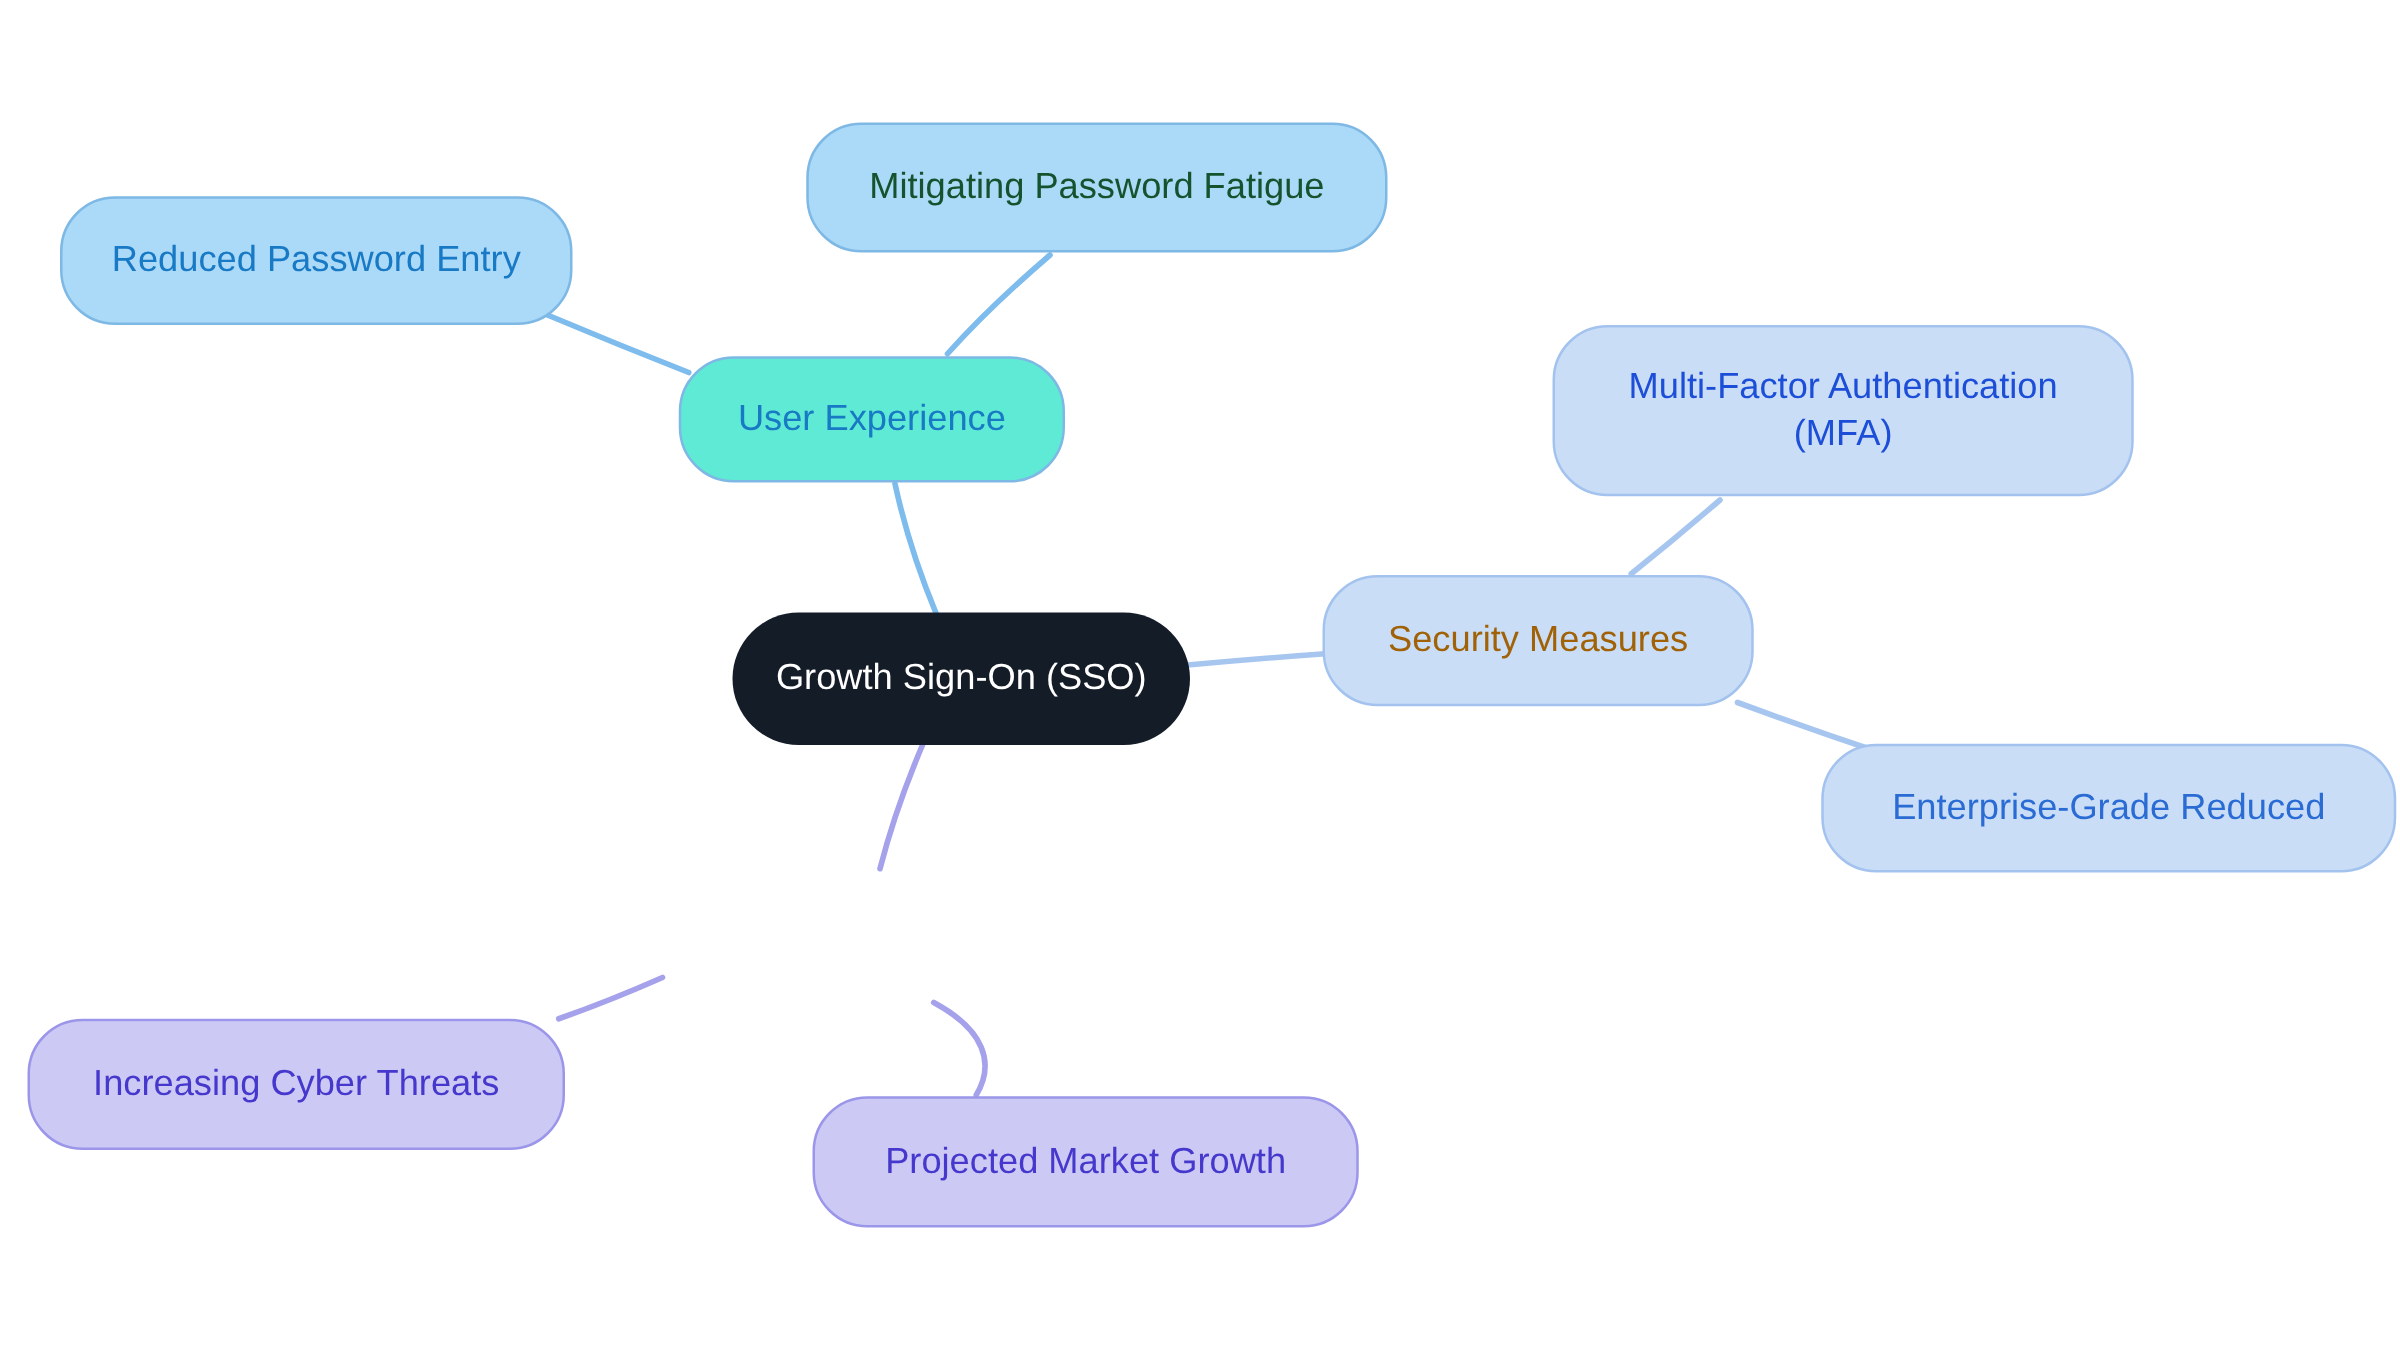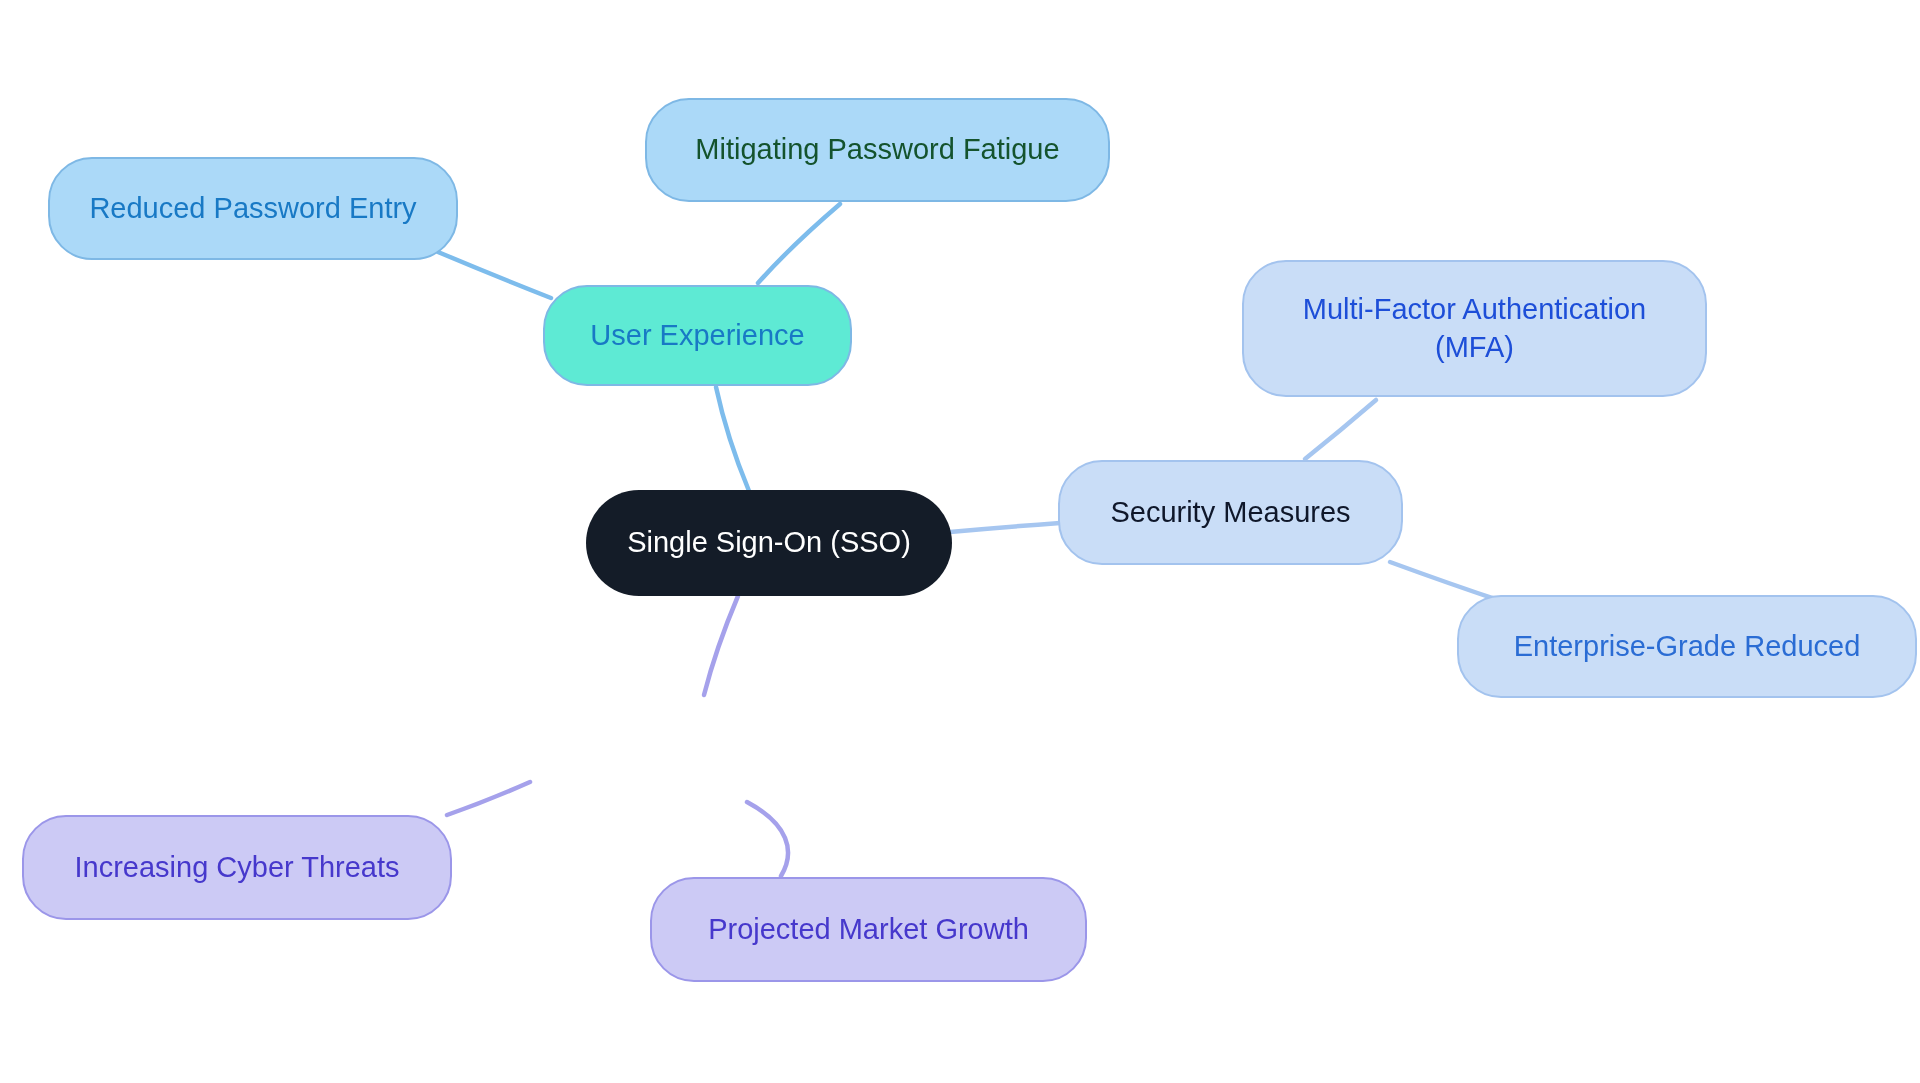--- a/index.html
+++ b/index.html
@@ -70,36 +70,36 @@
     <path d="M950,532 Q1005,527 1060,523" style="stroke: rgb(166, 198, 240);"></path>
     <path d="M1305,459 Q1340,431 1376,400" style="stroke: rgb(166, 198, 240);"></path>
     <path d="M1390,562 Q1450,584 1507,603" style="stroke: rgb(166, 198, 240);"></path>
 
     <path d="M738,596 Q716,648 704,695" style="stroke: rgb(165, 161, 235);"></path>
     <path d="M530,782 Q487,801 447,815" style="stroke: rgb(165, 161, 235);"></path>
     <path d="M747,802 C788,824 796,851 781,876" style="stroke: rgb(165, 161, 235);"></path>
   </svg>
 
   <div class="node node-root" id="n-root" style="background-color: rgb(20, 28, 40); color: rgb(255, 255, 255);">
-    <span>Single Sign-On (SSO)</span>
+    <span>Growth Sign-On (SSO)</span>
   </div>
 
   <div class="node" id="n-ue" style="background-color: #5eead4; border-color: rgb(126, 184, 229); color: rgb(24, 121, 197); text-align: center;">
     <span>User Experience</span>
   </div>
 
   <div class="node" id="n-reduced" style="background-color: rgb(171, 217, 248); border-color: rgb(126, 184, 229); color: rgb(24, 121, 197);">
     <span>Reduced Password Entry</span>
   </div>
 
   <div class="node" id="n-mitigating" style="background-color: rgb(171, 217, 248); border-color: rgb(126, 184, 229); color: #14532d;">
     <span>Mitigating Password Fatigue</span>
   </div>
 
-  <div class="node" id="n-security" style="background-color: rgb(201, 221, 247); border-color: rgb(163, 195, 238); color: #0f172a;">
+  <div class="node" id="n-security" style="background-color: rgb(201, 221, 247); border-color: rgb(163, 195, 238); color: #a16207;">
     <span>Security Measures</span>
   </div>
 
   <div class="node" id="n-mfa" style="background-color: rgb(201, 221, 247); border-color: rgb(163, 195, 238); color: #1d4ed8;">
     <span>Multi-Factor Authentication (MFA)</span>
   </div>
 
   <div class="node" id="n-enterprise" style="background-color: rgb(201, 221, 247); border-color: rgb(163, 195, 238); color: rgb(42, 108, 212);">
     <span>Enterprise-Grade Reduced</span>
   </div>

